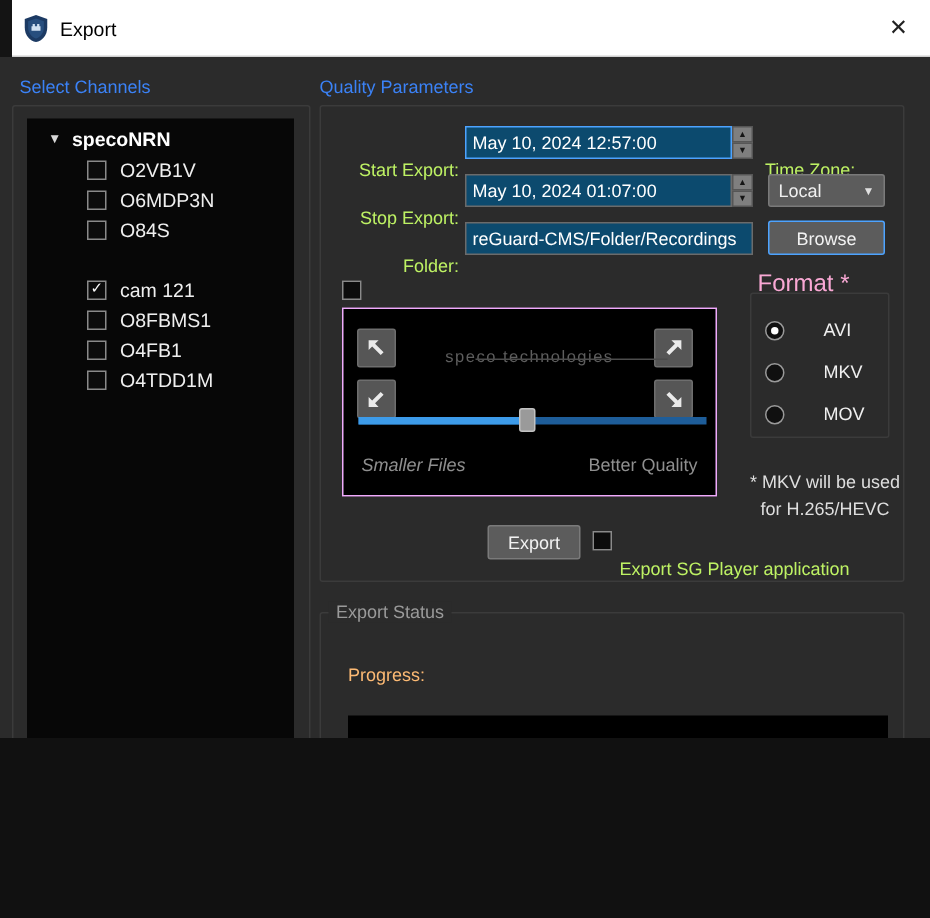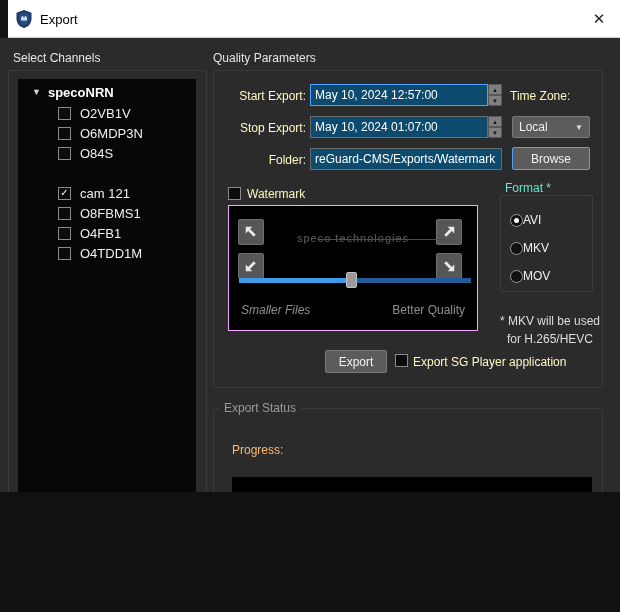--- a/index.html
+++ b/index.html
@@ -11,38 +11,38 @@
   
   .titlebar-corner { left:0; top:0; width:8px; height:38px; background:#141414; }
   .titlebar { left:8px; top:0; width:612px; height:38px; background:#ffffff; border-bottom:1px solid #cfcfcf; }
   .app-icon { left:15px; top:9px; width:18px; height:20px; }
   .window-title { left:40px; top:12px; font-size:13px; color:#000; }
   .close-button { left:584px; top:6px; width:30px; height:26px; text-align:center; line-height:26px;
                   font-size:15px; color:#222; cursor:default; }
 
   
   .dialog-body { left:0; top:38px; width:620px; height:562px; background:#2b2b2b; border-bottom:1px solid #3c3c3c; }
-  .section-label { font-size:12px; color:#e5e5e5; }
+  .section-label { font-size:12px; color:#3b82f6; }
   .lbl-channels { left:13px; top:51px; }
   .lbl-params { left:213px; top:51px; }
 
   
   .channels-frame { left:8px; top:70px; width:199px; height:522px; border:1px solid #3b3b3b; border-radius:2px; }
   .channels-list { left:18px; top:79px; width:178px; height:510px; background:#070707; }
   .tree-root { left:32px; top:83px; height:18px; display:flex; align-items:center; gap:7px; }
   .tree-expander { font-size:9px; color:#d8d8d8; }
   .tree-root-label { font-size:13px; font-weight:bold; color:#ffffff; }
   .channel-row { left:58px; width:132px; height:20px; display:flex; align-items:center; gap:9px; }
   .checkbox { width:13px; height:13px; background:#0c0c0c; border:1px solid #8a8a8a;
               display:flex; align-items:center; justify-content:center; font-size:10px; color:#fff; line-height:1; }
   .channel-label { font-size:13px; color:#efefef; white-space:nowrap; }
 
   
   .params-frame { left:213px; top:70px; width:390px; height:318px; border:1px solid #3b3b3b; border-radius:2px; }
-  .form-label { font-size:12px; color:#fef9c3; }
+  .form-label { font-size:12px; color:#bef264;margin-top:17px; }
   .lbl-start { left:218px; top:89px; width:88px; text-align:right; }
   .lbl-stop { left:218px; top:121px; width:88px; text-align:right; }
   .lbl-folder { left:218px; top:153px; width:88px; text-align:right; }
   .lbl-tz { left:510px; top:89px; }
   .text-input { background:#0c4a6e; color:#fff; font-size:12px; display:flex; align-items:center;
                 padding:0 4px; white-space:nowrap; overflow:hidden; }
   .input-start { left:310px; top:84px; width:178px; height:22px; border:1px solid #4da3ff; }
   .input-stop  { left:310px; top:116px; width:178px; height:22px; border:1px solid #6b6b6b; }
   .input-folder{ left:310px; top:148px; width:192px; height:22px; border:1px solid #6b6b6b; }
   .spinner { width:14px; height:22px; display:flex; flex-direction:column; }
@@ -72,23 +72,23 @@
              font-size:11px; letter-spacing:1px; }
   .wm-line { position:absolute; left:88px; width:128px; top:33px; height:1px; background:#4d4d4d; }
   .wm-track { position:absolute; left:10px; top:72px; width:232px; height:5px; background:#1e5d99; }
   .wm-fill { width:112px; height:5px; background:#3d9be9; }
   .wm-handle { position:absolute; left:117px; top:66px; width:11px; height:16px; background:#9a9a9a;
                border:1px solid #c2c2c2; border-radius:2px; }
   .wm-side-label { position:absolute; top:97px; font-size:12px; color:#8f8f8f; }
   .wm-left { left:12px;font-style:italic; }
   .wm-right { right:12px; }
 
-  .format-label { left:505px; top:181px; font-size:12px; color:#5eead4; }
+  .format-label { left:505px; top:181px; font-size:16px; color:#f9a8d4; }
   .format-frame { left:500px; top:195px; width:93px; height:97px; border:1px solid #3b3b3b; border-radius:2px; }
-  .radio-row { position:absolute; left:9px; height:14px; display:flex; align-items:center; gap:0; }
+  .radio-row { position:absolute; left:9px; height:14px; display:flex; align-items:center; gap:26px; }
   .radio { width:13px; height:13px; border:1px solid #9a9a9a; border-radius:50%; background:#101010; position:relative; }
   .radio.selected::after { content:""; position:absolute; left:3px; top:3px; width:5px; height:5px;
                            background:#ffffff; border-radius:50%; }
   .radio-label { font-size:12px; color:#f0f0f0; }
   .format-note { width:104px; text-align:center; font-size:12px; color:#dedede; }
   .note1 { left:498px; top:314px; }
   .note2 { left:498px; top:332px; }
 
   .export-button { left:325px; top:350px; width:62px; height:23px; }
   .sg-checkbox { left:395px; top:354px; }
@@ -186,21 +186,21 @@
     <div class="spin-half">
         <span>▼</span>
       </div>
   </div>
   <div class="ap tz-select">
     <span>Local</span>
     <span class="tz-chevron">▼</span>
   </div>
 
   <span class="ap form-label lbl-folder">Folder:</span>
-  <div class="ap text-input input-folder">reGuard-CMS/Exports/Watermark</div>
+  <div class="ap text-input input-folder">reGuard-CMS/Folder/Recordings</div>
   <div class="ap btn browse-button">Browse</div>
 
   <span class="ap checkbox wm-checkbox"></span>
   <span class="ap form-label wm-check-label">Watermark</span>
 
   <div class="ap watermark-panel">
     <div class="wm-btn wm-tl">
       <svg width="14" height="14" viewBox="0 0 16 16">
         <path d="M2 2 L9.6 2 L6.9 4.7 L13.4 11.2 L11.2 13.4 L4.7 6.9 L2 9.6 Z" fill="#eaeaea"></path>
       </svg>

